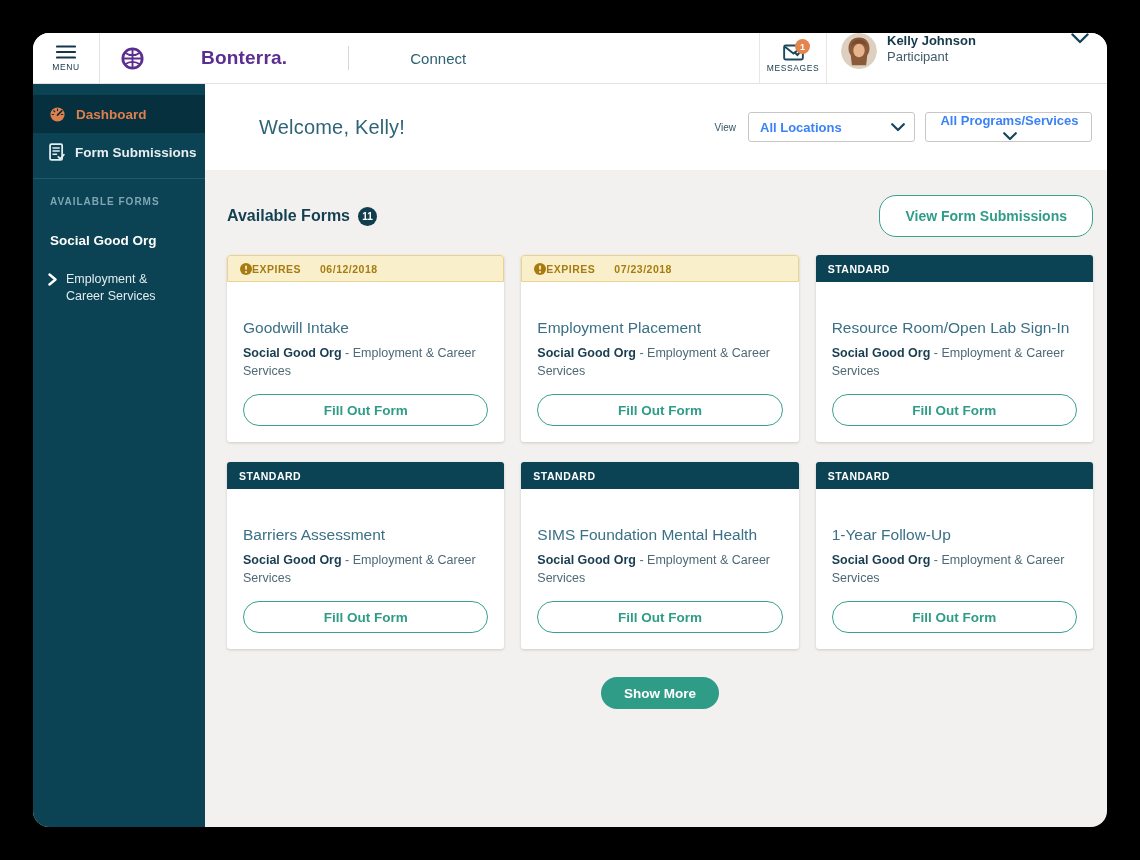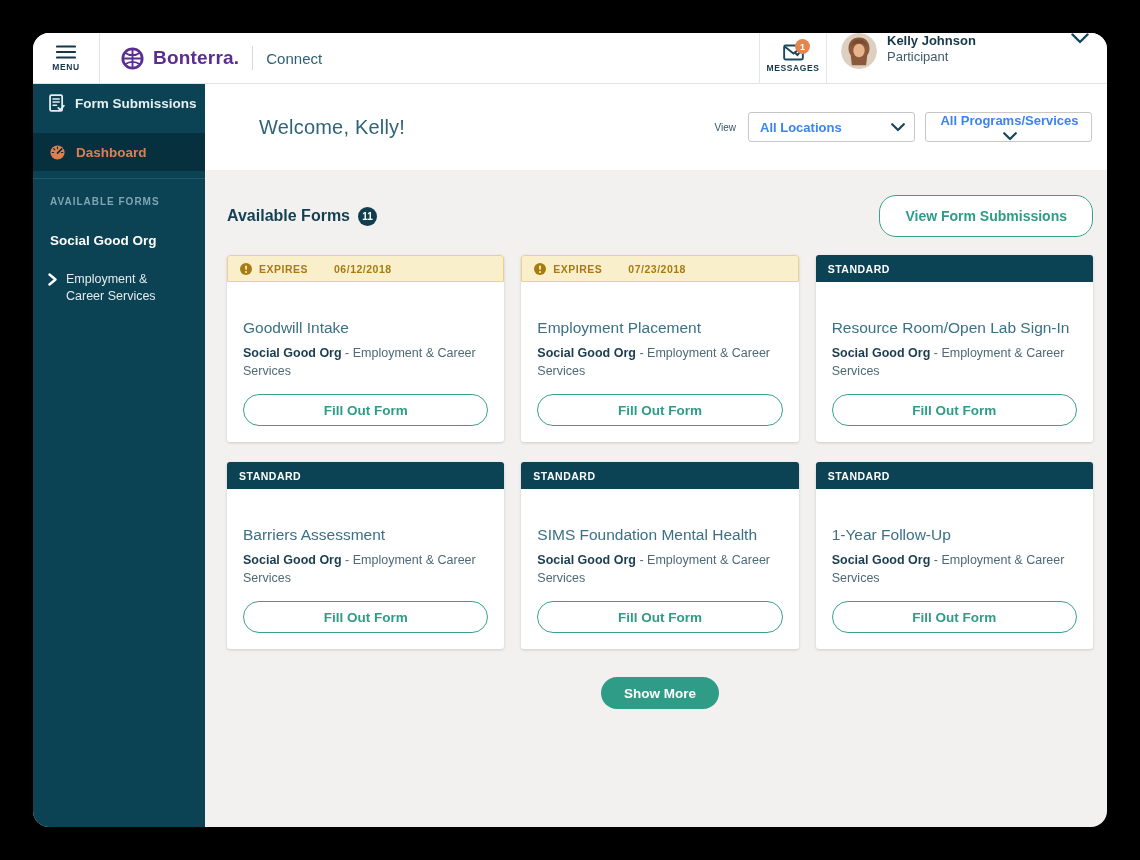--- a/index.html
+++ b/index.html
@@ -6,22 +6,22 @@
   html,body { width:1140px; height:860px; background:#000; font-family:"Liberation Sans", sans-serif; }
 
   .window { position:absolute; left:33px; top:33px; width:1074px; height:794px;
             border-radius:16px; overflow:hidden; background:#f2f1ef; }
 
   
   .header { position:absolute; top:0; left:0; right:0; height:51px; background:#fff;
             border-bottom:1px solid #e5e3e0; display:flex; align-items:stretch; z-index:5; }
   .menu-block { width:67px; border-right:1px solid #e5e3e0; display:flex; flex-direction:column;
                 align-items:center; justify-content:center; gap:3px; cursor:pointer; }
-  .tiny-label { font-size:8.5px; font-weight:bold; letter-spacing:.6px; color:#15374a; }
-  .brand-block { display:flex; align-items:center; padding-left:20px; }
+  .tiny-label { font-size:8.5px; font-weight:normal; letter-spacing:.6px; color:#15374a; }
+  .brand-block { display:flex; align-items:center; padding-left:20px;gap:48px; }
   .brand-name { font-size:19px; font-weight:bold; color:#5c2d91; margin-left:8px; letter-spacing:.2px; }
   .brand-divider { width:1px; height:24px; background:#d9d7d4; margin:0 13px; }
   .product-name { font-size:15px; color:#2c6172; }
   .header-spacer { flex:1; }
   .messages-block { width:68px; border-left:1px solid #e9e7e4; border-right:1px solid #e9e7e4;
                     display:flex; flex-direction:column; align-items:center; justify-content:center;
                     gap:2px; position:relative; cursor:pointer; }
   .msg-badge { position:absolute; top:6px; right:16px; min-width:15px; height:15px; border-radius:8px;
                background:#e2854f; color:#fff; font-size:9px; font-weight:bold; display:flex;
                align-items:center; justify-content:center; padding:0 3px; }
@@ -63,21 +63,21 @@
   .forms-count { margin-left:8px; min-width:19px; height:19px; border-radius:10px; background:#113e4f;
                  color:#fff; font-size:10px; font-weight:bold; display:inline-flex; align-items:center;
                  justify-content:center; padding:0 4px; }
   .btn-outline { background:#fff; border:1px solid #3aa08c; color:#2f9c87; font-weight:bold;
                  border-radius:17px; cursor:pointer; font-family:"Liberation Sans", sans-serif; }
   .view-subs-btn { margin-left:auto; height:42px; padding:0 25px; font-size:14px; }
 
   .cards-grid { display:grid; grid-template-columns:repeat(3, 1fr); column-gap:17px; row-gap:20px;
                 margin-top:18px; }
   .card { background:#fff; border-radius:3px; box-shadow:0 1px 3px rgba(0,0,0,.16); overflow:hidden; }
-  .card-header { height:27px; display:flex; align-items:center; gap:7px; padding:0 12px;
+  .card-header { height:27px; display:flex; align-items:center; padding:0 12px;
                  font-size:10.5px; font-weight:bold; letter-spacing:.5px; }
   .card-header.expires { background:#faefcb; border:1px solid #e9d28c; border-radius:3px 3px 0 0;
                          color:#a67c10; }
   .card-header.standard { background:#0b4254; color:#fff; }
   .badge-date { margin-left:19px; }
   .card-body { padding:14px 16px 16px; }
   .card-title { font-size:15.5px; color:#3b7086; margin-bottom:8px;margin-top:23px; }
   .card-org-line { font-size:12.5px; line-height:1.4; }
   .card-org { font-weight:bold; color:#193d50; }
   .card-program { color:#4d6a76; }
@@ -146,40 +146,40 @@
       </span>
       <span class="user-chevron">
         <svg width="18" height="11" viewBox="0 0 18 11">
             <path d="M1.5 1.5 L9 9 L16.5 1.5" fill="none" stroke="#16455c" stroke-width="2.4" stroke-linecap="round" stroke-linejoin="round"></path>
           </svg>
       </span>
     </div>
   </div>
 
   <div class="sidebar">
+    <div class="nav-item active">
+      <span>
+        <svg width="17" height="17" viewBox="0 0 24 24">
+          <circle cx="12" cy="12" r="10" fill="#df7f4e"></circle>
+          <path d="M12 13 L18 7" stroke="#07303f" stroke-width="2.4" stroke-linecap="round"></path>
+          <path d="M4.5 12h2 M12 4.5v2 M17.5 12h2 M6.7 6.7l1.4 1.4" stroke="#07303f" stroke-width="1.6" stroke-linecap="round"></path>
+        </svg>
+      </span>
+      <span>Dashboard</span>
+    </div>
+
     <div class="nav-item">
       <span>
         <svg width="16" height="18" viewBox="0 0 18 20">
           <rect x="1.2" y="1.2" width="13.6" height="17.6" rx="1.6" fill="none" stroke="#e7eef1" stroke-width="2"></rect>
           <path d="M4.5 5.5h7 M4.5 9h7 M4.5 12.5h4" stroke="#e7eef1" stroke-width="1.7" stroke-linecap="round"></path>
           <path d="M10.5 15.5l2.2 2.2 4-4.6" fill="none" stroke="#e7eef1" stroke-width="2" stroke-linecap="round"></path>
         </svg>
       </span>
       <span>Form Submissions</span>
-    </div>
-
-    <div class="nav-item active">
-      <span>
-        <svg width="17" height="17" viewBox="0 0 24 24">
-          <circle cx="12" cy="12" r="10" fill="#df7f4e"></circle>
-          <path d="M12 13 L18 7" stroke="#07303f" stroke-width="2.4" stroke-linecap="round"></path>
-          <path d="M4.5 12h2 M12 4.5v2 M17.5 12h2 M6.7 6.7l1.4 1.4" stroke="#07303f" stroke-width="1.6" stroke-linecap="round"></path>
-        </svg>
-      </span>
-      <span>Dashboard</span>
     </div>
 
     <div class="side-divider"></div>
 
     <div class="side-section-title">AVAILABLE FORMS</div>
 
     <div class="side-org">Social Good Org</div>
 
     <div class="side-program">
       <span style="margin-top:2px;">

